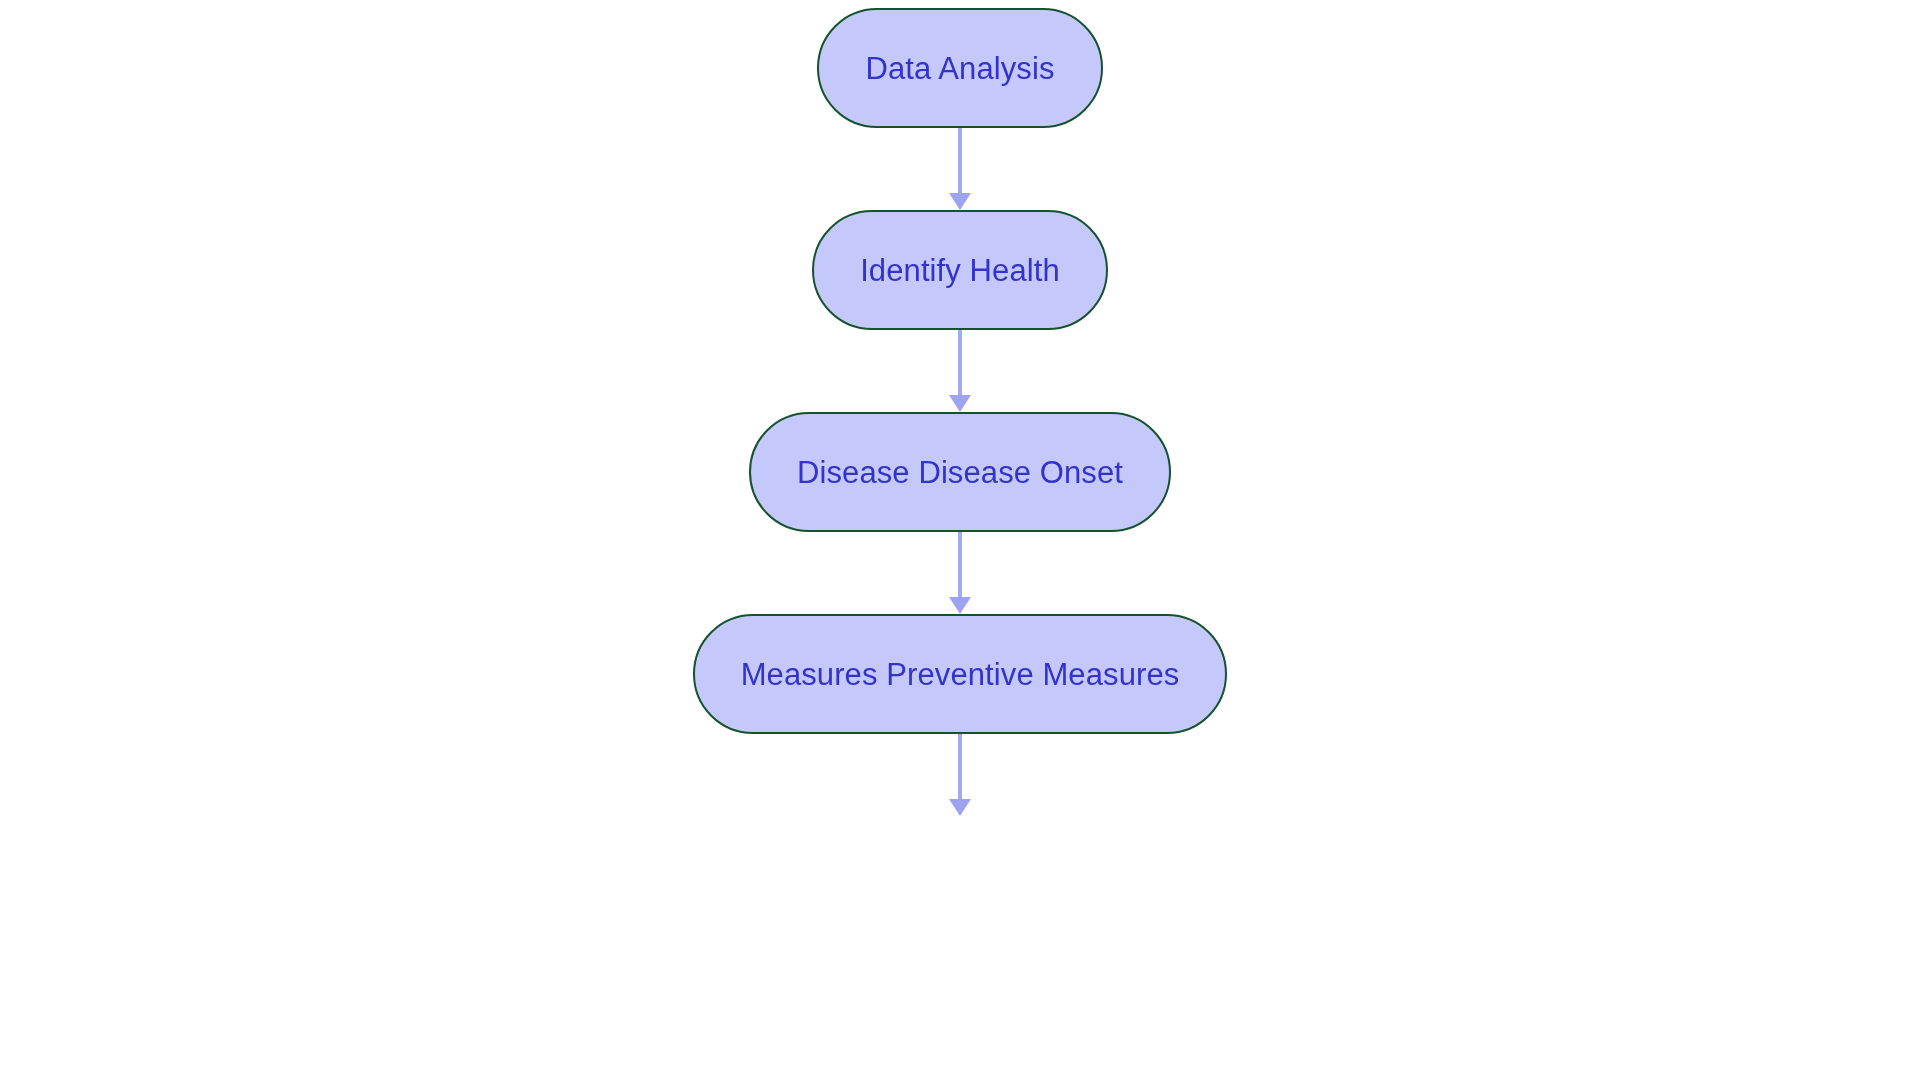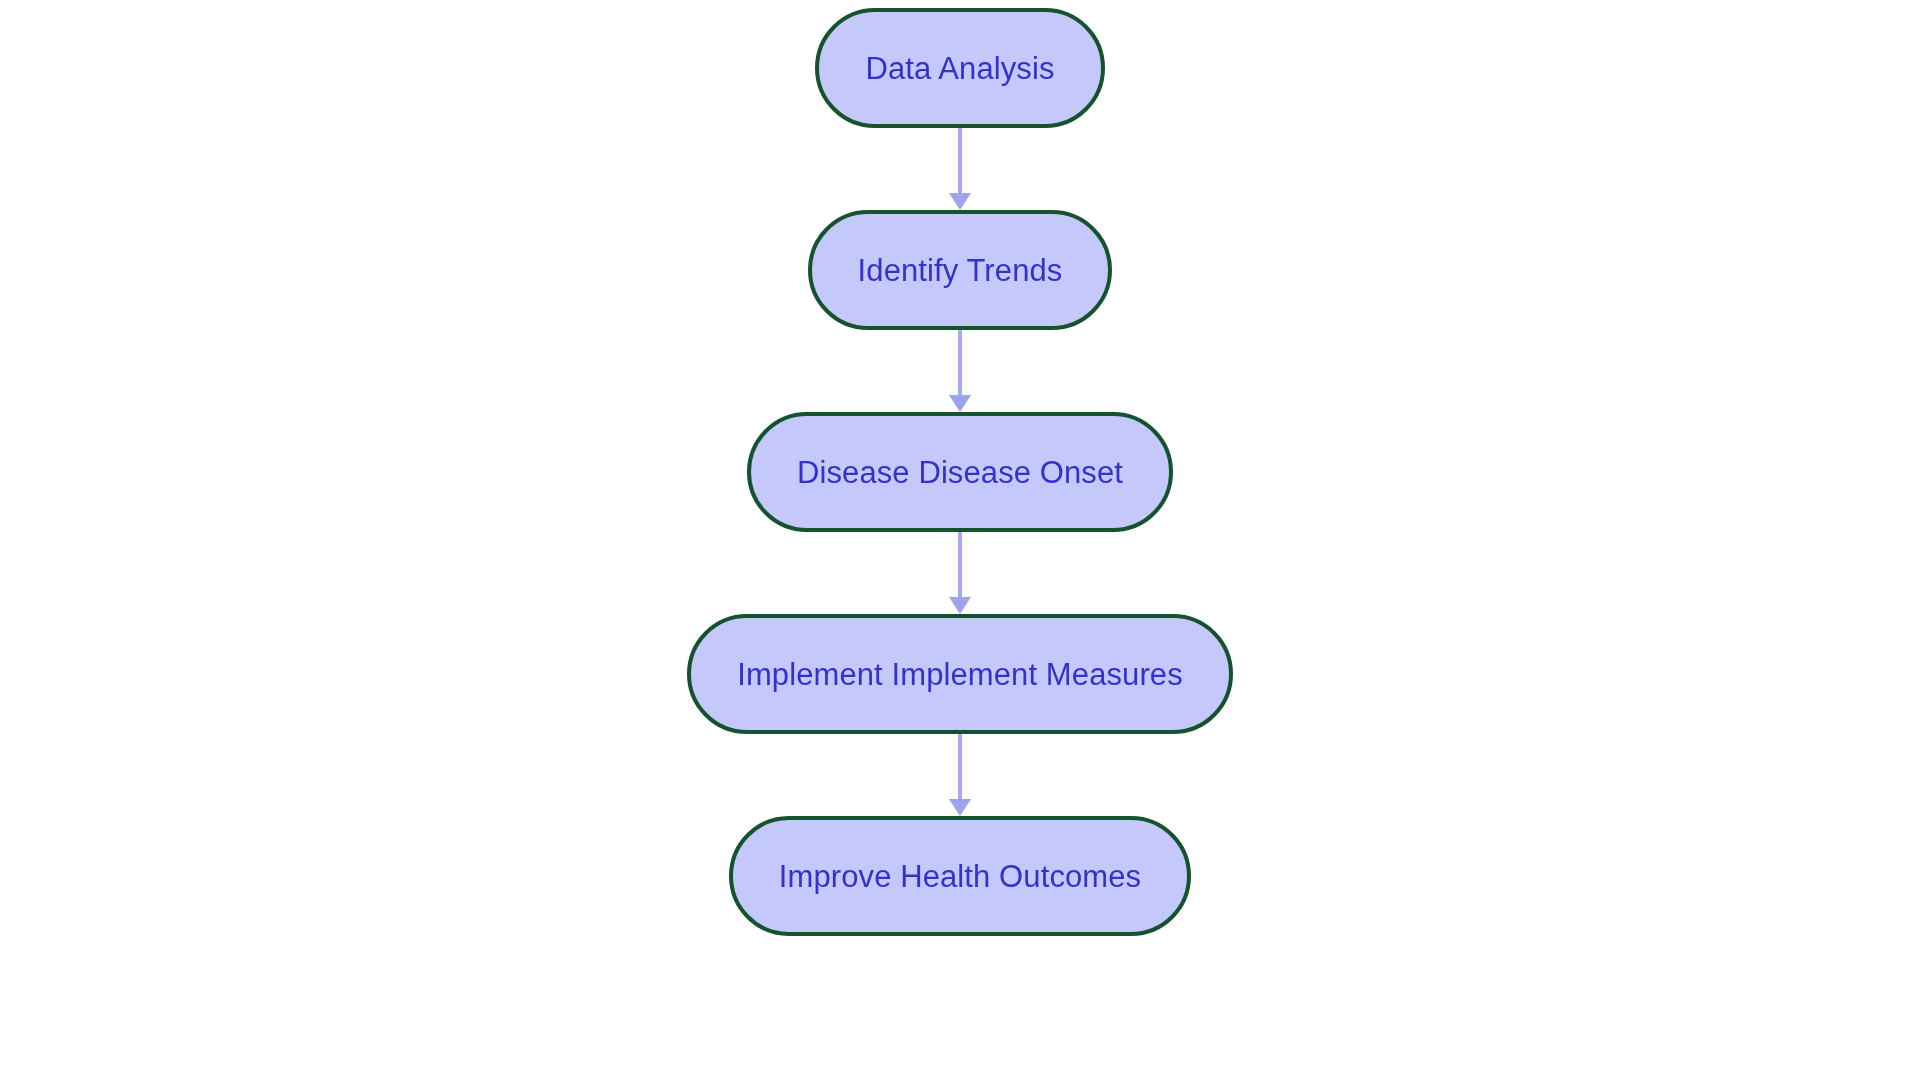--- a/index.html
+++ b/index.html
@@ -31,21 +31,21 @@
     align-items: center;
   }
   .node {
     position: relative;
     box-sizing: border-box;
     height: 120px;
     display: flex;
     align-items: center;
     justify-content: center;
     background: #c5c8fa;
-    border: 4px solid #14532d;
+    border: 2px solid #14532d;
     border-radius: 60px;
     padding: 0 46px;
     flex: 0 0 auto;
   }
   .node-label {
     color: #3333cc;
     font-size: 31px;
     font-weight: 400;
     line-height: 1;
     white-space: nowrap;
@@ -91,44 +91,41 @@
     <div class="node">
       <span class="node-label">Data Analysis</span>
     </div>
 
     <div class="connector gap-1">
       <div class="connector-line"></div>
       <div class="connector-head"></div>
     </div>
 
     <div class="node">
-      <span class="node-label">Identify Trends</span>
+      <span class="node-label">Identify Health</span>
     </div>
 
     <div class="connector gap-2">
       <div class="connector-line"></div>
       <div class="connector-head"></div>
     </div>
 
     <div class="node">
       <span class="node-label">Disease Disease Onset</span>
     </div>
 
     <div class="connector gap-3">
       <div class="connector-line"></div>
       <div class="connector-head"></div>
     </div>
 
     <div class="node">
-      <span class="node-label">Implement Implement Measures</span>
+      <span class="node-label">Measures Preventive Measures</span>
     </div>
 
     <div class="connector gap-4">
       <div class="connector-line"></div>
       <div class="connector-head"></div>
     </div>
 
-    <div class="node">
-      <span class="node-label">Improve Health Outcomes</span>
-    </div>
 
   </div>
 </div>
 
 </body></html>

